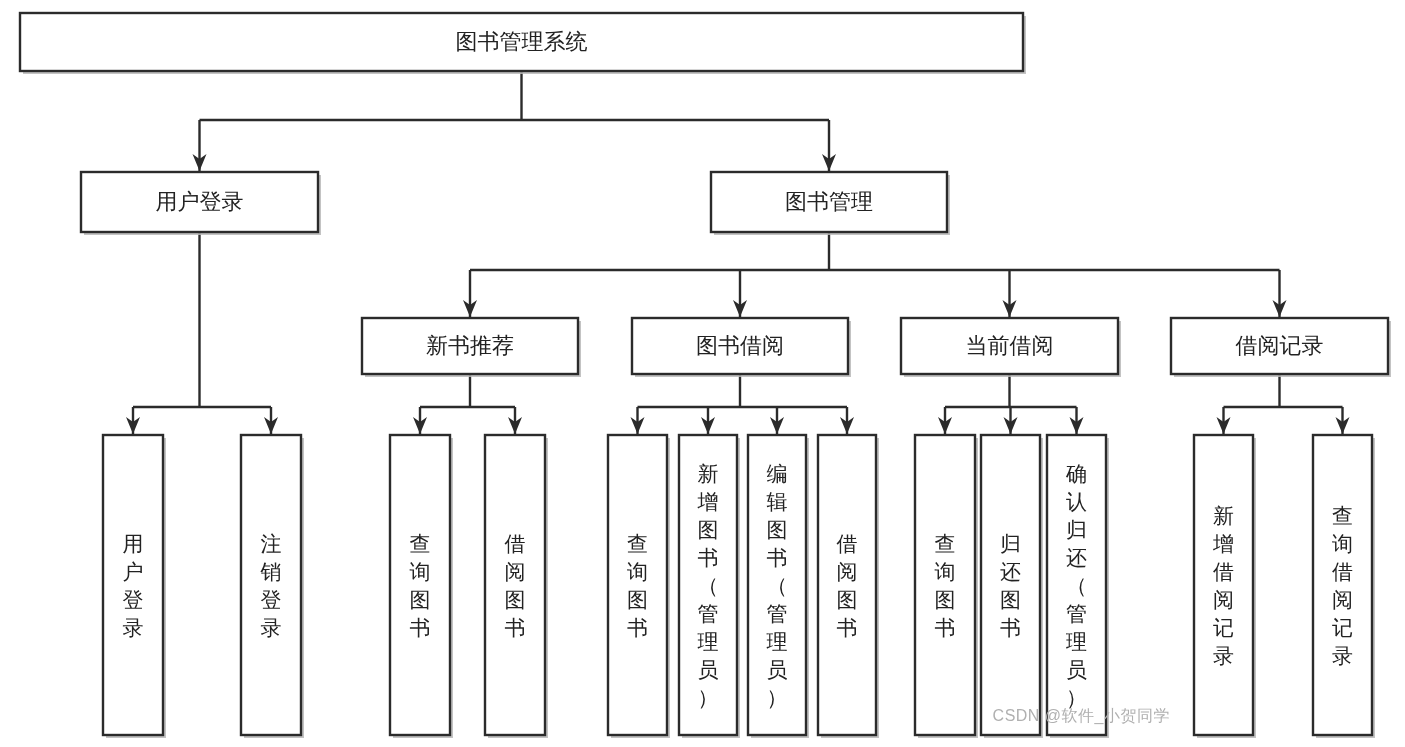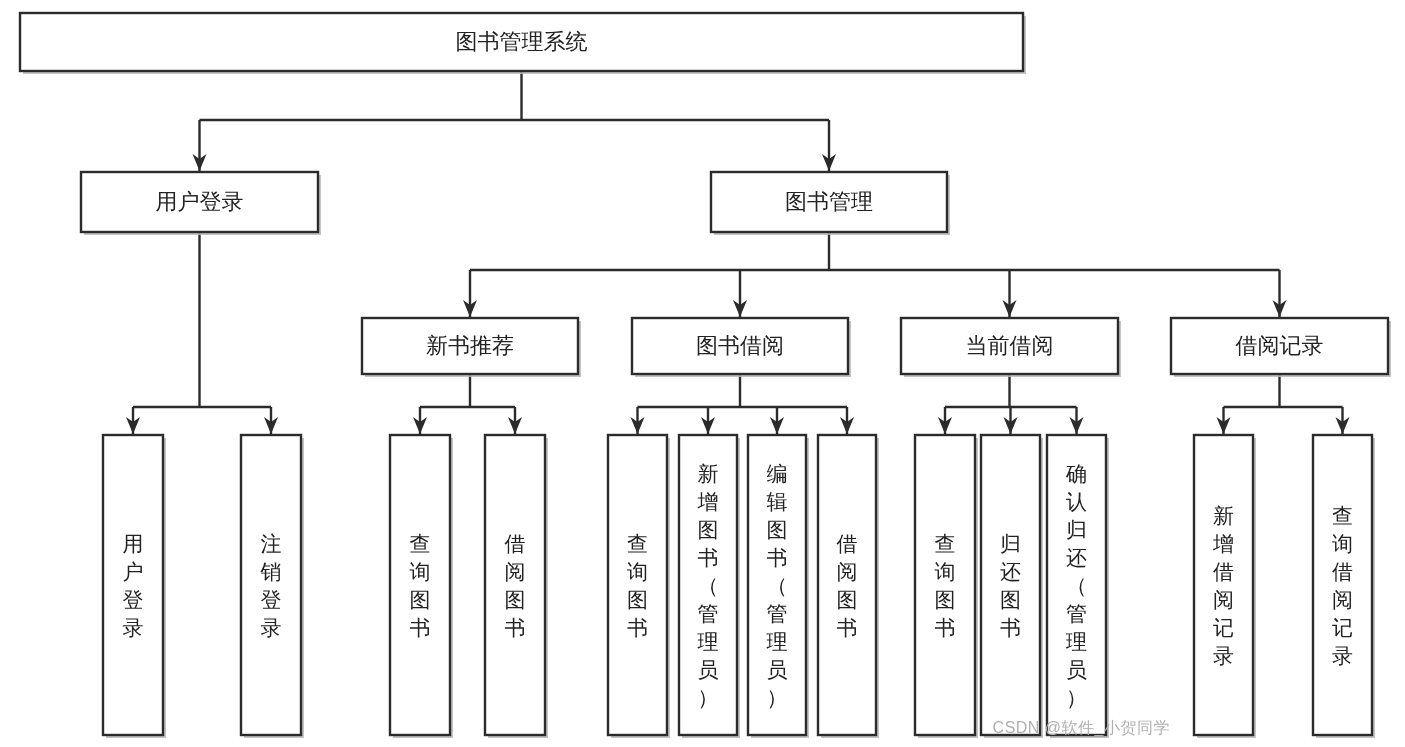--- a/index.html
+++ b/index.html
@@ -51,21 +51,21 @@
   }
   .node-label-v {
     font-family: "Liberation Sans", "DejaVu Sans", sans-serif;
     font-size: 21px;
     fill: #222222;
     text-anchor: middle;
   }
   .watermark {
     position: absolute;
     right: 12px;
-    bottom: 8px;
+    bottom: 20px;
     font-family: "Liberation Sans", "DejaVu Sans", sans-serif;
     font-size: 16px;
     color: #b0b0b0;
     letter-spacing: 0.5px;
     white-space: nowrap;
     pointer-events: none;
   }
 </style>
 </head>
 <body>

